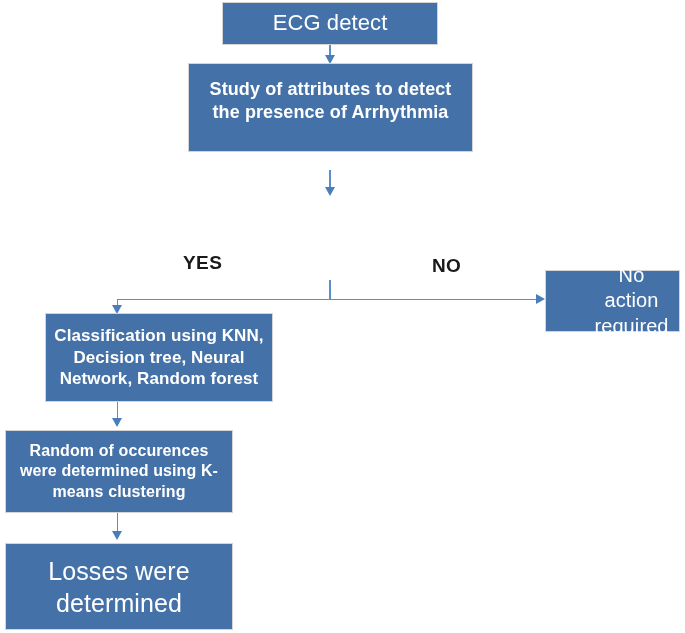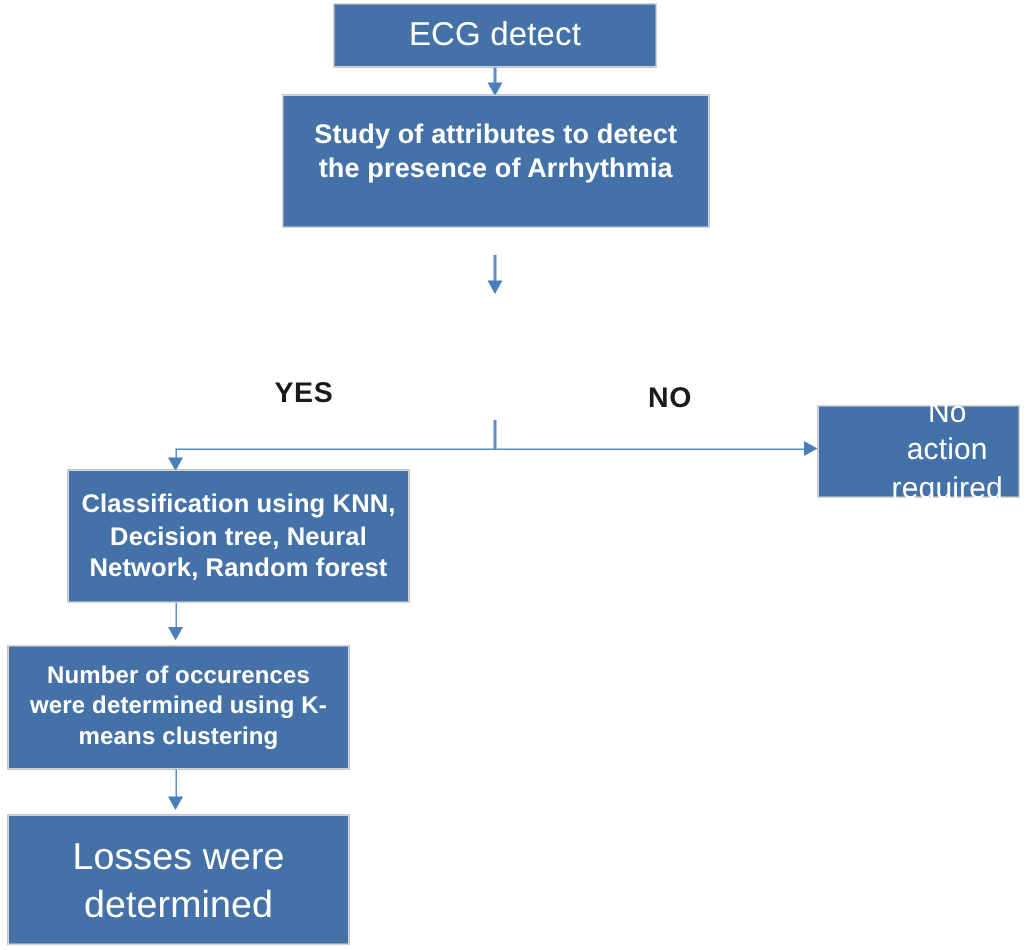--- a/index.html
+++ b/index.html
@@ -159,21 +159,21 @@
   <div class="node" id="node-classify">
     <span>Classification using KNN,
 Decision tree, Neural
 Network, Random forest</span>
   </div>
 
   <div class="conn conn-v" style="left:116.5px; top:402px; height:17px;"></div>
   <div class="arrowhead arrow-down" style="left:112px; top:418px;"></div>
 
   <div class="node" id="node-kmeans">
-    <span>Number of occurences
+    <span>Random of occurences
 were determined using K-
 means clustering</span>
   </div>
 
   <div class="conn conn-v" style="left:116.5px; top:513px; height:19px;"></div>
   <div class="arrowhead arrow-down" style="left:112px; top:531px;"></div>
 
   <div class="node" id="node-losses">
     <span>Losses were
 determined</span>

